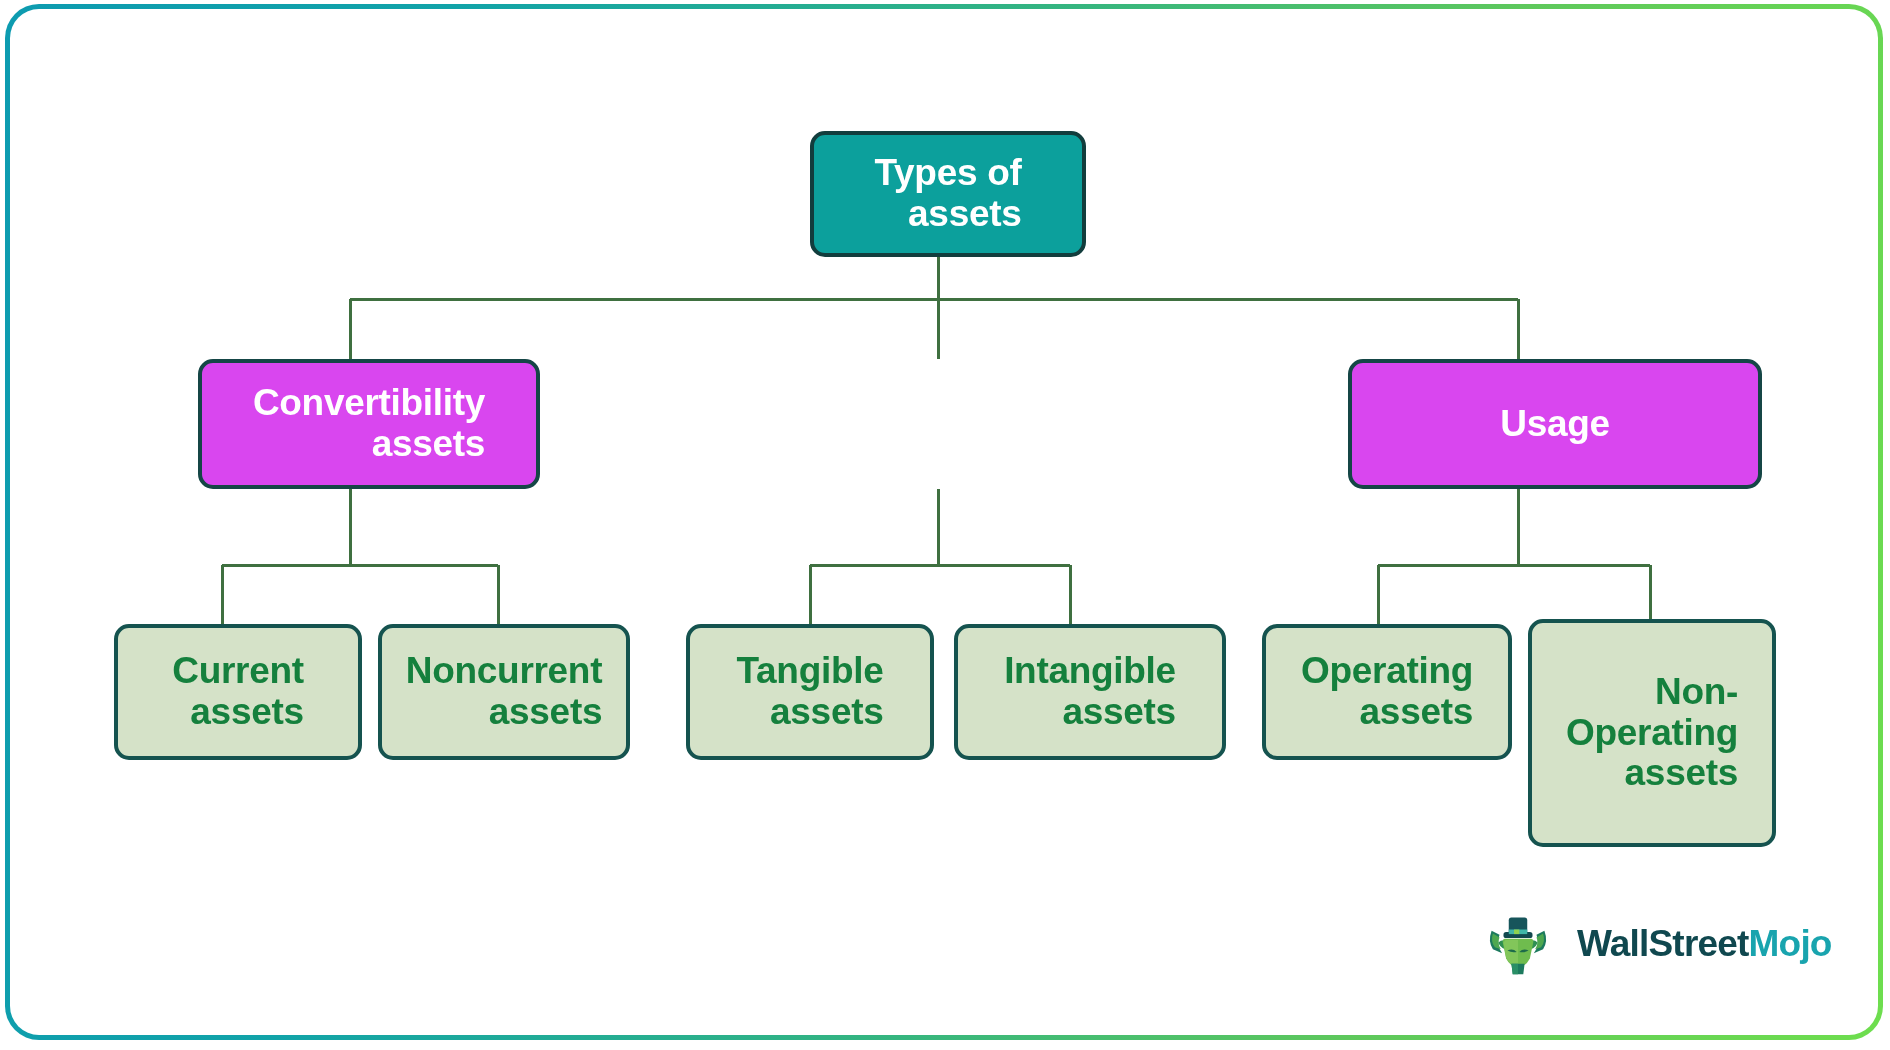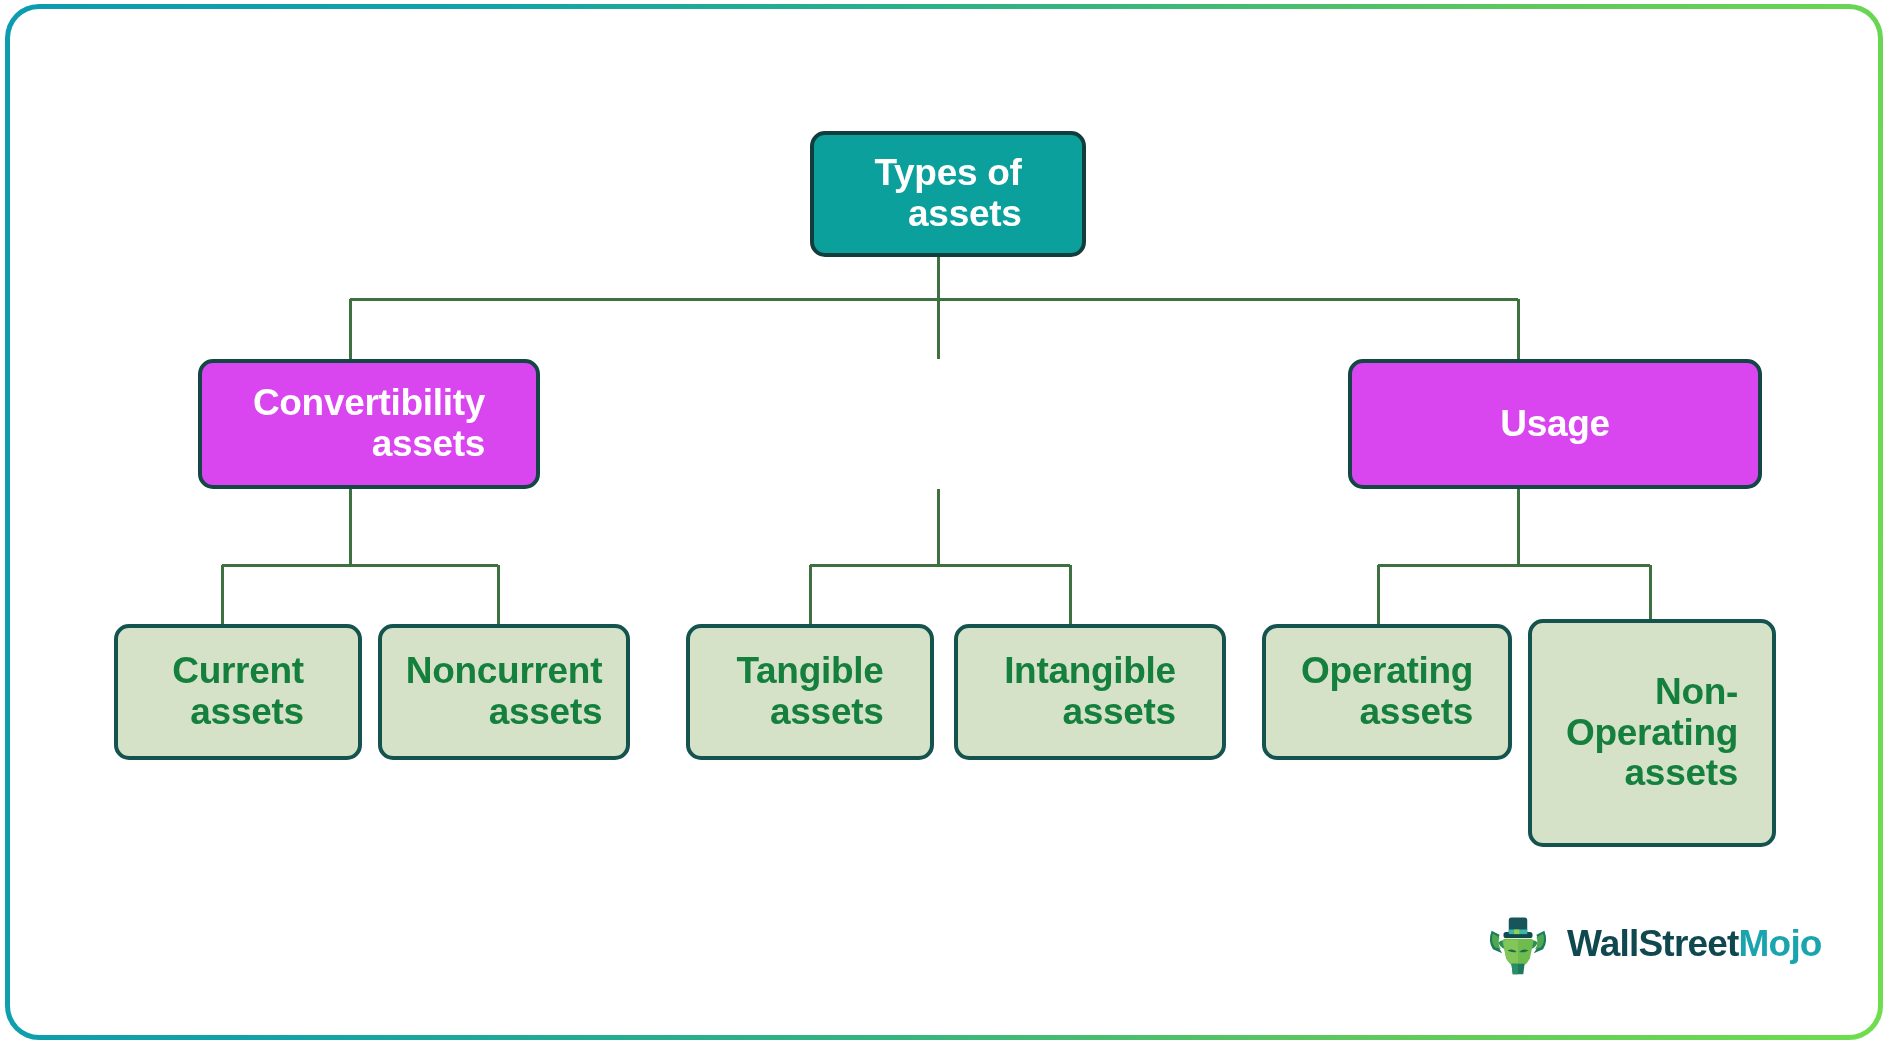--- a/index.html
+++ b/index.html
@@ -96,21 +96,21 @@
 
   
   #logo {
     position: absolute;
     left: 1475px;
     top: 898px;
     width: 300px;
     height: 74px;
     display: flex;
     align-items: center;
-    gap: 16px;
+    gap: 26px;
   }
   #logo-mark {
     width: 66px;
     height: 66px;
     flex: 0 0 auto;
   }
   #logo-text {
     font-size: 37px;
     font-weight: bold;
     letter-spacing: -0.8px;

